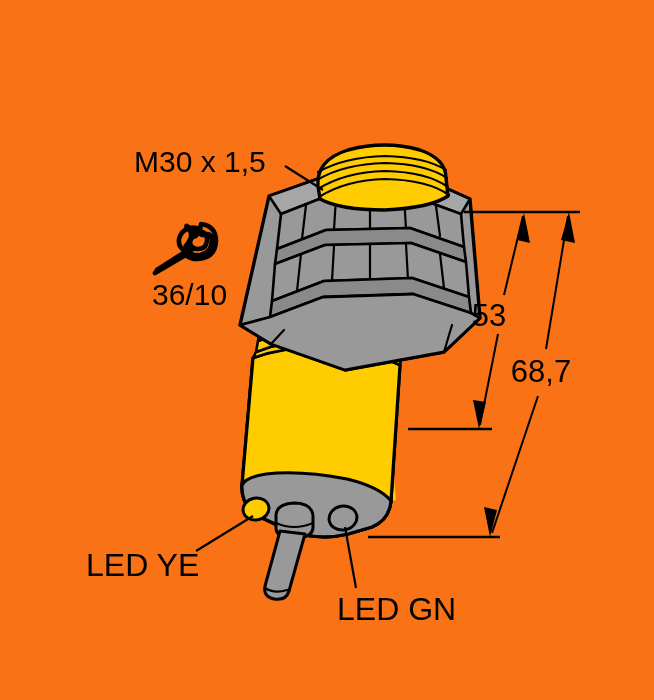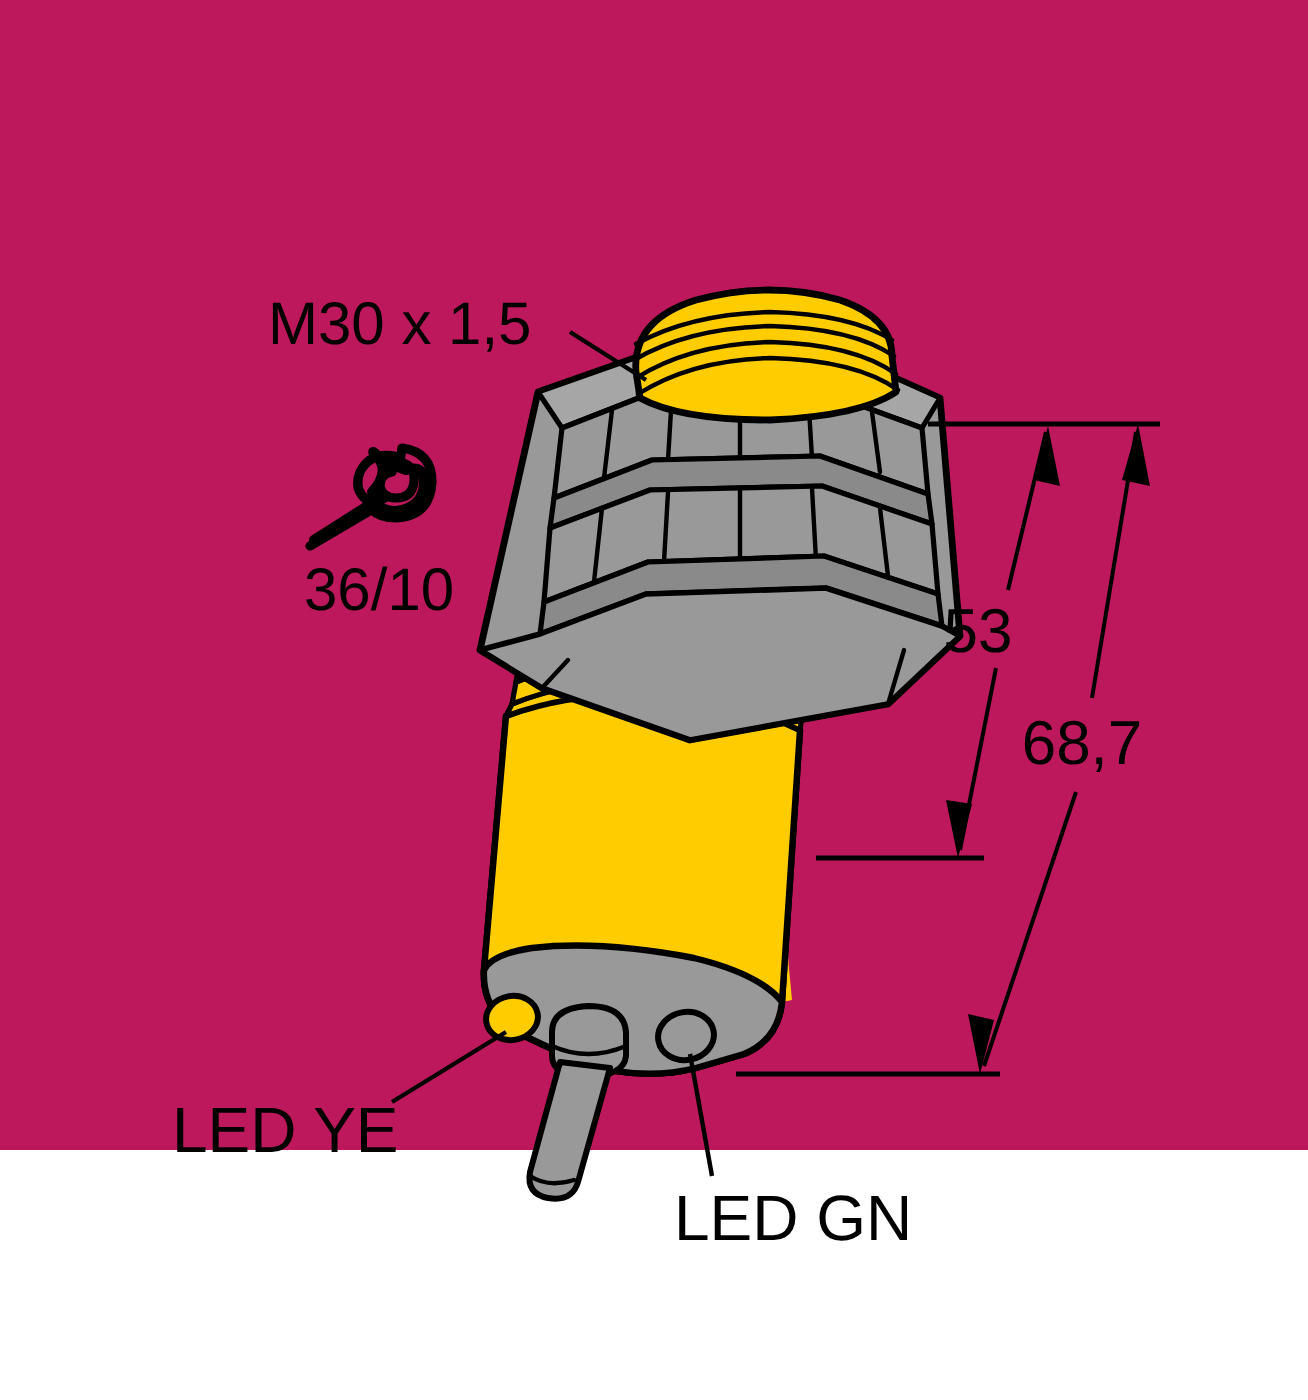--- a/index.html
+++ b/index.html
@@ -9,22 +9,22 @@
   }
   body {
     width: 654px;
     height: 700px;
     font-family: "Liberation Sans", sans-serif;
     overflow: hidden;
   }
   #drawing-root {
     position: relative;
     width: 654px;
-    height: 575px;
-    background: #be185d;
+    height: 700px;
+    background: #f97316;
     text-decoration: underline;
   }
   svg#sensor-drawing {
     display: block;
     width: 654px;
     height: 700px;
   }
   .dim-text, .callout-text {
     font-family: "Liberation Sans", sans-serif;
     fill: #000000;

